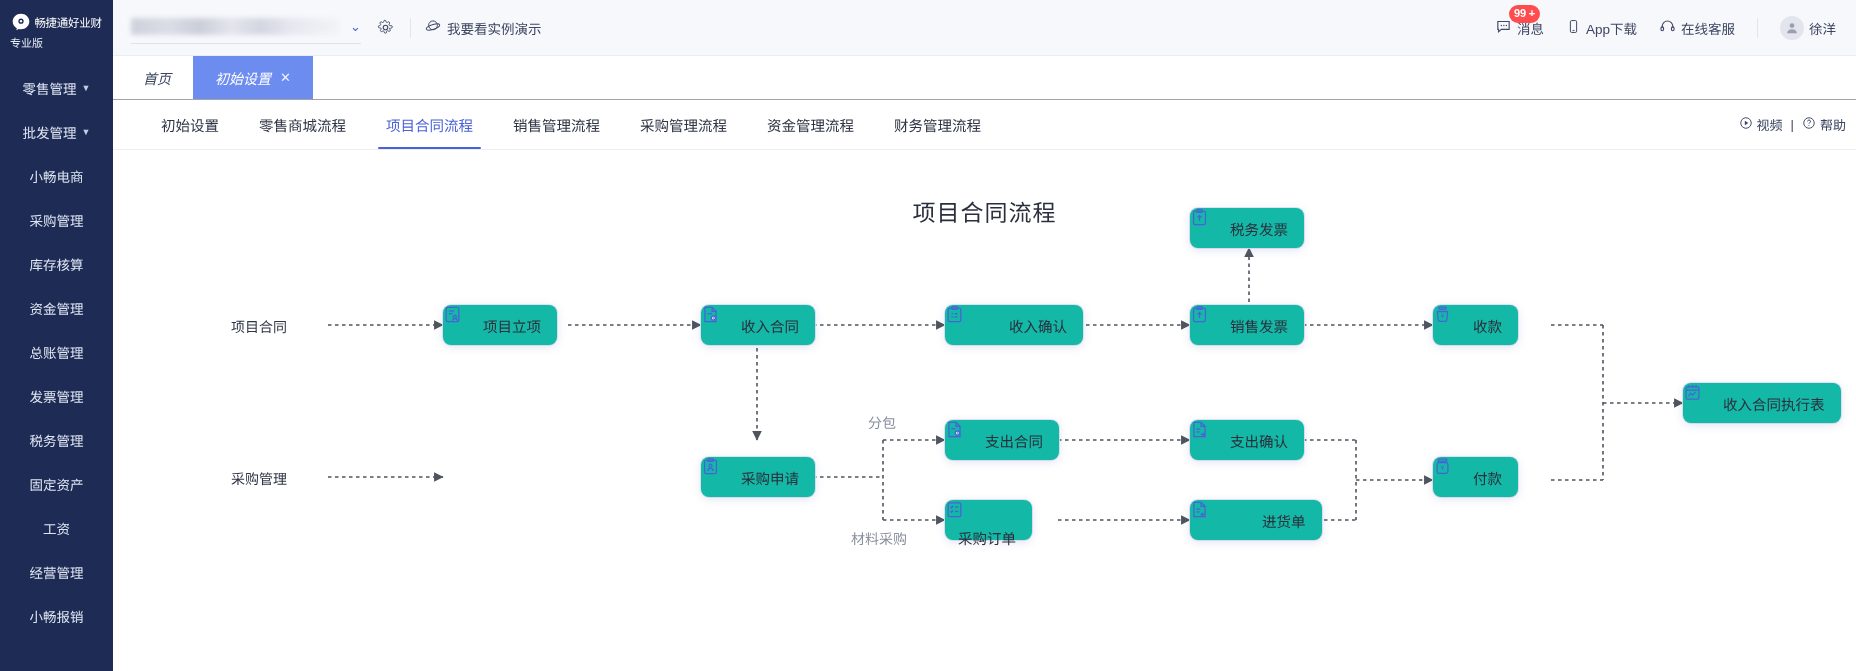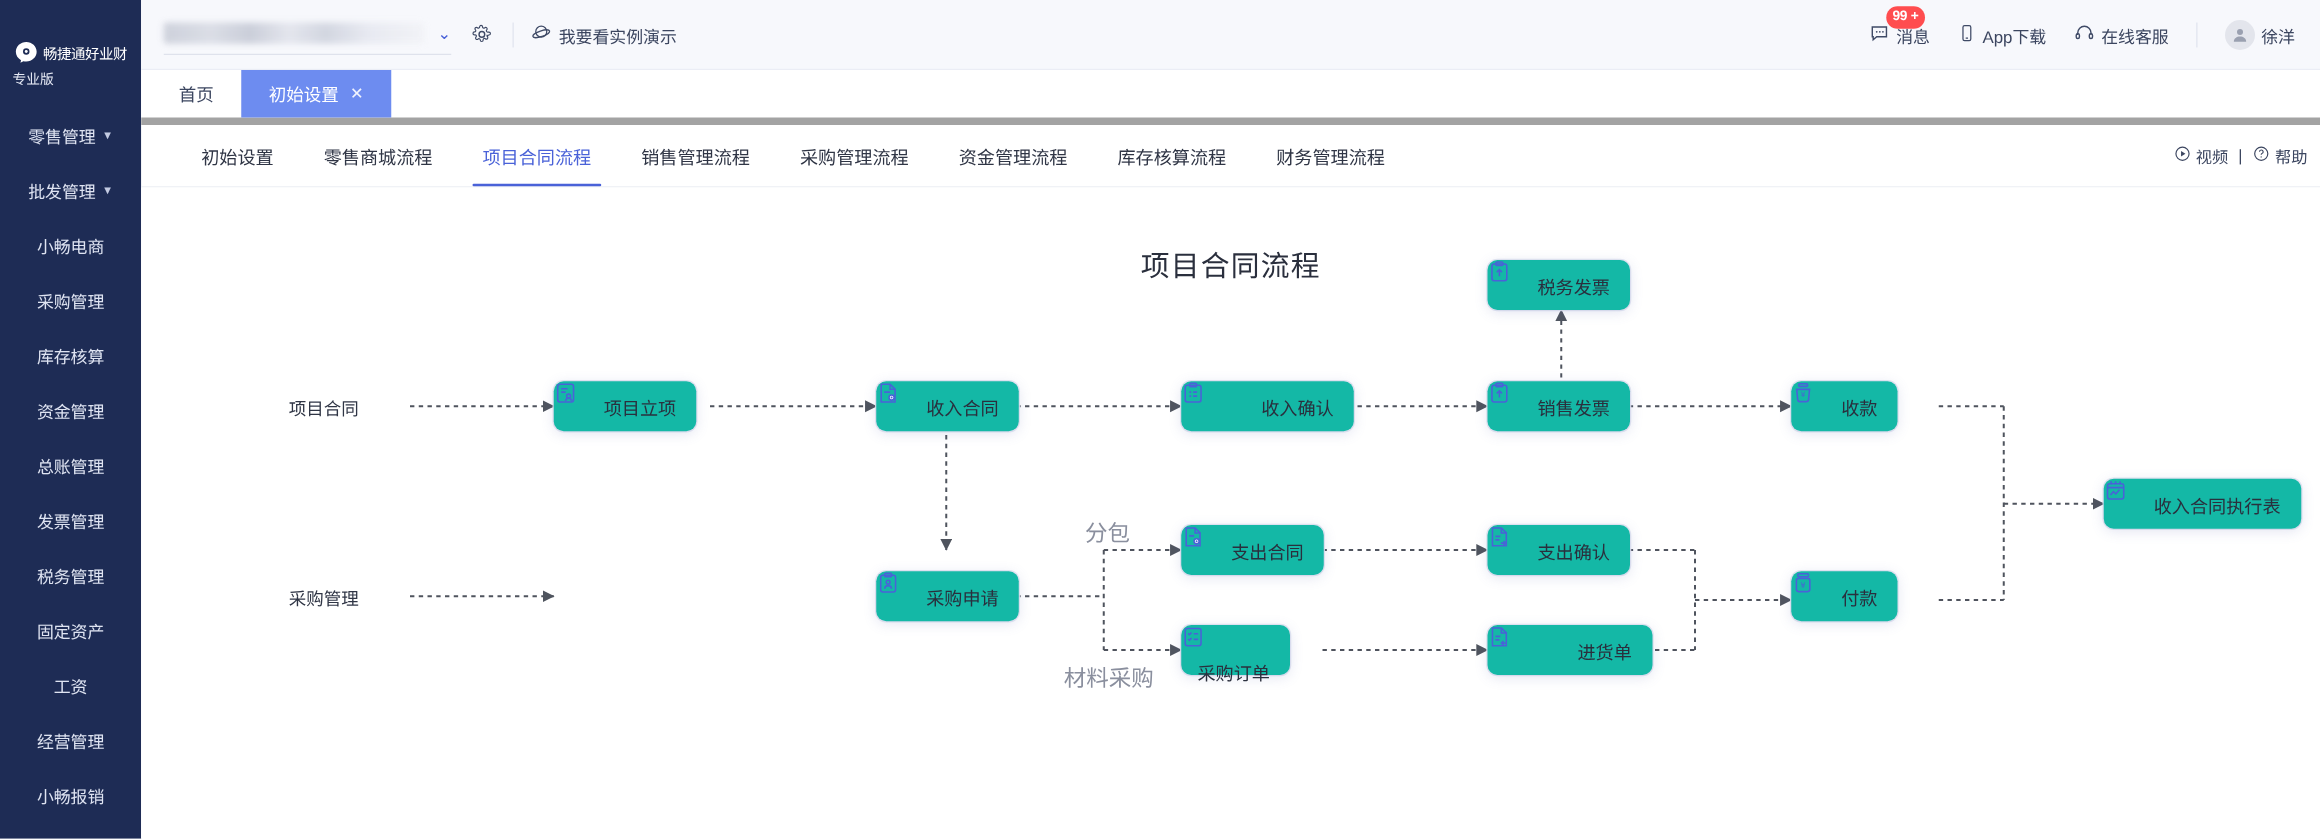--- a/index.html
+++ b/index.html
@@ -12,21 +12,21 @@
   .app { position: relative; width: 1856px; height: 671px; display: flex; }
 
   
   .sidebar {
     width: 113px; height: 671px; flex: 0 0 113px;
     background: #1e2c55; color: #dfe4f2;
     display: flex; flex-direction: column; align-items: center;
     overflow: hidden;
   }
   .brand { width: 100%; padding: 12px 0 6px 0; text-align: center; position: relative; }
-  .brand-row { display: flex; align-items: center; justify-content: center; gap: 3px; margin-top: 20px; }
+  .brand-row { display: flex; align-items: center; justify-content: center; gap: 3px; }
   .brand-logo { width: 20px; height: 20px; flex: 0 0 20px; }
   .brand-name {
     font-size: 11.5px; color: #fff; letter-spacing: -0.3px; white-space: nowrap;
     font-weight: 500; overflow: hidden; max-width: 68px;
   }
   .brand-sub { font-size: 11px; color: #e6eaf5; margin-top: 2px; font-weight: 500; text-align: left; padding-left: 10px; }
 
   .nav { width: 100%; margin-top: 10px; }
   .nav-item {
     height: 44px; display: flex; align-items: center; justify-content: center;
@@ -64,21 +64,21 @@
   .badge {
     position: absolute; top: -13px; left: 14px;
     background: #ff4d4f; color: #fff; font-size: 11px; line-height: 1;
     padding: 3px 5px 4px 5px; border-radius: 9px; font-weight: 600; letter-spacing: -0.2px;
   }
   .avatar { width: 24px; height: 24px; border-radius: 50%; background: #e3e5ec; display: flex; align-items: center; justify-content: center; }
 
   
   .tabstrip {
     height: 44px; flex: 0 0 44px; background: #fff;
-    display: flex; align-items: stretch; border-bottom: 6px solid #a3a3a3; padding-left: 8px;
+    display: flex; align-items: stretch; border-bottom: 1px solid #a3a3a3; padding-left: 8px; font-style: italic;
   }
   .tab {
     display: flex; align-items: center; padding: 0 22px; font-size: 14px;
     color: #3c4660; cursor: pointer; gap: 9px;
   }
   .tab.active { background: #6d8cf0; color: #fff; }
   .tab-close { font-size: 13px; opacity: .9; cursor: pointer; }
 
   
   .subnav {
@@ -103,21 +103,21 @@
     position: absolute; left: 0; right: 0; top: 44px; text-align: center;
     font-size: 23px; color: #2a2f3d; font-weight: 500; letter-spacing: 1px;
   }
   .flow { position: absolute; inset: 0; }
   .flow svg { position: absolute; left: 0; top: 0; }
 
   .lane-label {
     position: absolute; font-size: 14px; color: #2f3545; white-space: nowrap;
   }
   .edge-label {
-    position: absolute; font-size: 18px; color: #8a8f9e; white-space: nowrap;
+    position: absolute; font-size: 14px; color: #8a8f9e; white-space: nowrap;
   }
 
   .node {
     position: absolute; height: 40px; display: flex; align-items: center; gap: 8px;
     padding: 0 16px 0 13px; background: #14b8a6; border-radius: 8px;
     box-shadow: 0 2px 10px rgba(93,104,180,.18), 0 0 0 1px rgba(226,229,242,.9);
     font-size: 14.5px; color: #2a2f3d; white-space: nowrap; cursor: pointer;
   }
   .node .ni { width: 19px; height: 19px; flex: 0 0 19px; display: block; }
 </style>
@@ -282,23 +282,20 @@
       <div class="subnav-item">
         <span>销售管理流程</span>
       </div>
       <div class="subnav-item">
         <span>采购管理流程</span>
       </div>
       <div class="subnav-item">
         <span>资金管理流程</span>
       </div>
       <div class="subnav-item">
-        <span>库存核算流程</span>
-      </div>
-      <div class="subnav-item">
         <span>财务管理流程</span>
       </div>
 
       <div class="subnav-right">
         <span class="lk">
           <span>
             <svg viewBox="0 0 24 24" width="14" height="14" fill="none" stroke="#3c4660" stroke-width="1.6">
               <circle cx="12" cy="12" r="9"></circle>
               <path d="M10 8.3l6 3.7-6 3.7z" fill="#3c4660" stroke="none"></path>
             </svg>

